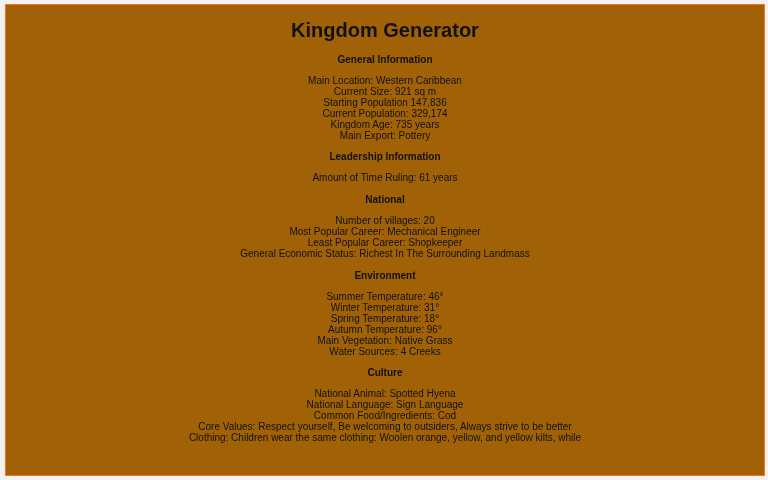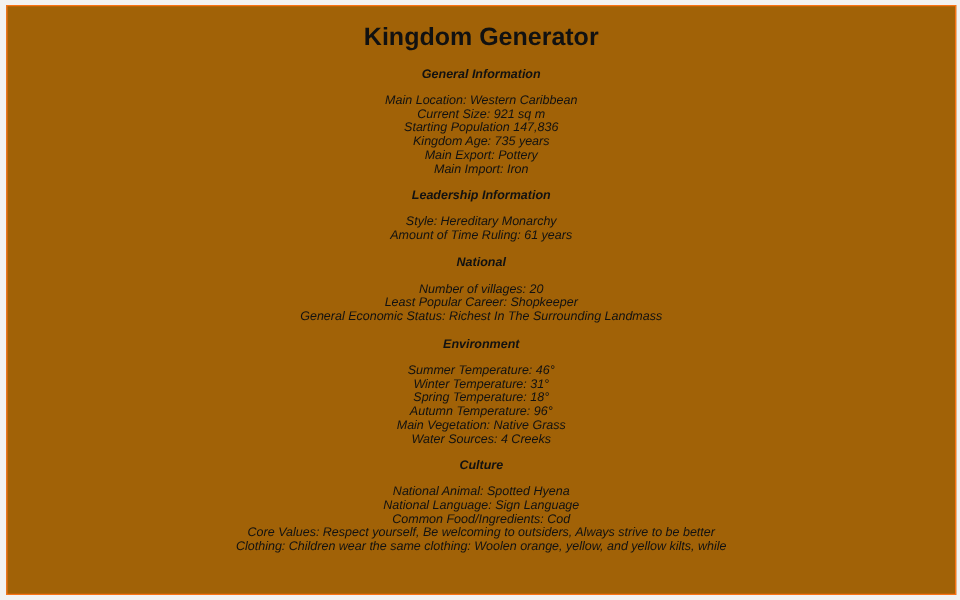--- a/index.html
+++ b/index.html
@@ -20,54 +20,54 @@
     }
     h1 {
       font-size: 20px; font-weight: bold;
       margin: 0; padding-top: 13px; line-height: 24px;
       color: #111;
     }
     .section-title {
       font-size: 10px; font-weight: bold;
       margin: 0; line-height: 12px;
     }
-    .section { margin: 4px; font-style: italic; }
+    .section { margin: 4px; }
     .lines { margin-top: 10px; }
     .line { font-size: 10px; line-height: 10.9px; white-space: nowrap; }
   </style>
 </head>
 <body>
 
 <div class="page">
   <h1>Kingdom Generator</h1>
 
   <div class="section" style="margin-top:12px;">
     <div class="section-title">General Information</div>
     <div class="lines">
       <div class="line">Main Location: Western Caribbean</div>
       <div class="line">Current Size: 921 sq m</div>
       <div class="line">Starting Population 147,836</div>
+      <div class="line">Current Population: 329,174</div>
       <div class="line">Kingdom Age: 735 years</div>
       <div class="line">Main Export: Pottery</div>
-      <div class="line">Main Import: Iron</div>
     </div>
   </div>
 
   <div class="section" style="margin-top:10px;">
     <div class="section-title">Leadership Information</div>
     <div class="lines">
-      <div class="line">Style: Hereditary Monarchy</div>
       <div class="line">Amount of Time Ruling: 61 years</div>
     </div>
   </div>
 
   <div class="section" style="margin-top:10px;">
     <div class="section-title">National</div>
     <div class="lines">
       <div class="line">Number of villages: 20</div>
+      <div class="line">Most Popular Career: Mechanical Engineer</div>
       <div class="line">Least Popular Career: Shopkeeper</div>
       <div class="line">General Economic Status: Richest In The Surrounding Landmass</div>
     </div>
   </div>
 
   <div class="section" style="margin-top:10px;">
     <div class="section-title">Environment</div>
     <div class="lines">
       <div class="line">Summer Temperature: 46°</div>
       <div class="line">Winter Temperature: 31°</div>

